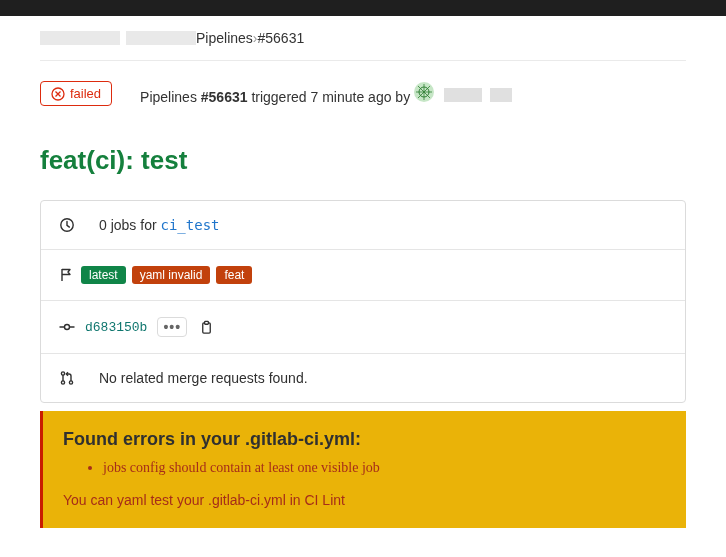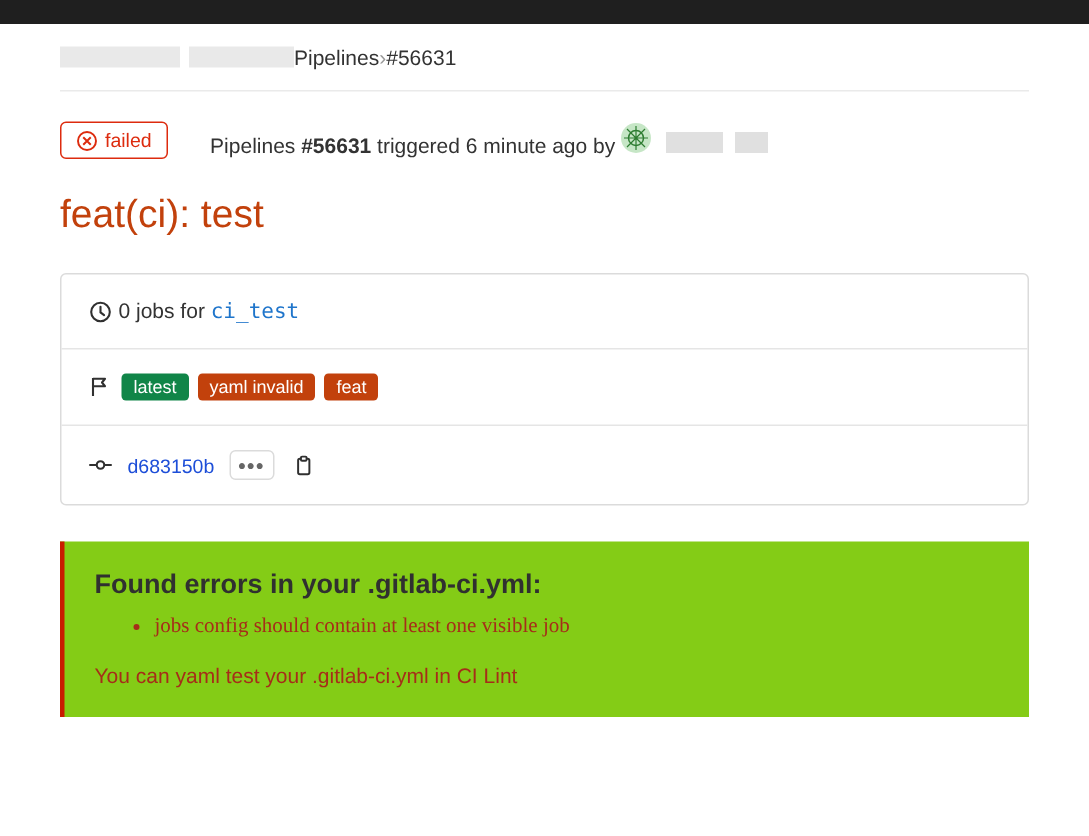--- a/index.html
+++ b/index.html
@@ -15,37 +15,37 @@
 .bc-current { color: #333; }
 .divider { border: none; border-top: 1px solid #eaeaea; }
 .header-row { display: flex; align-items: center; padding: 20px 0 12px 0; gap: 28px; }
 .status-badge { display: inline-flex; align-items: center; gap: 5px; border: 1px solid #dd2b0e; color: #dd2b0e; padding: 4px 10px; border-radius: 4px; font-size: 13px; }
 .status-badge svg { width: 14px; height: 14px; }
 .header-text { color: #333; }
 .header-text strong { font-weight: 600; }
 .user-placeholder { display: inline-block; height: 14px; background: #e0e0e0; }
 .user-placeholder.c { width: 38px; margin-left: 6px;}
 .user-placeholder.d { width: 22px; margin-left: 4px;}
-.title { font-size: 26px; font-weight: 400; margin: 9px 0 24px 0; color: #c2410c; }
+.title { font-size: 26px; font-weight: 700; margin: 27px 0 24px 0; color: #15803d; }
 .panel { border: 1px solid #dbdbdb; border-radius: 4px; }
-.panel-row { padding: 16px 18px; border-bottom: 1px solid #e5e5e5; display: flex; align-items: center; gap: 4px; color: #333; }
+.panel-row { padding: 16px 18px; border-bottom: 1px solid #e5e5e5; display: flex; align-items: center; gap: 24px; color: #333; }
 .panel-row:last-child { border-bottom: none; }
 .icon { width: 16px; height: 16px; flex: none; color: #303030; }
 .mono-link { font-family: "SFMono-Regular", Consolas, monospace; color: #1f75cb; }
 .jobs-text { display: inline; }
 .tags-row { display: flex; align-items: center; gap: 6px; }
 .tag { color: #fff; padding: 2px 8px; border-radius: 3px; font-size: 12px; }
 .tag.green { background: #108548; text-align: center; }
 .tag.red { background: #c2410c; }
 .commit-row { display: flex; align-items: center; gap: 10px; }
-.commit-link { font-family: Liberation Sans, sans-serif; color: #1d4ed8; font-size: 13px; }
+.commit-link { font-family: Liberation Mono, monospace; color: #0f766e; font-size: 13px; }
 .btn-icon { border: 1px solid #dbdbdb; border-radius: 4px; padding: 3px 5px; display: inline-flex; align-items: center; justify-content: center; cursor: pointer; background: #fff; }
 .btn-icon.dots { font-weight: bold; color: #666; letter-spacing: 1px; padding: 1px 5px;}
 .mr-text { color: #303030; }
-.error-panel { margin-top: 24px; border-left: 3px solid #c91c00; background: #84cc16; padding: 18px 20px 20px 20px; }
+.error-panel { margin-top: 8px; border-left: 3px solid #c91c00; background: #eab308; padding: 18px 20px 20px 20px; }
 .error-title { font-size: 18px; font-weight: 600; color: #303030; margin-bottom: 10px; }
 .error-list { list-style: disc; padding-left: 40px; color: #b02a1d; margin-bottom: 16px; font-family: Liberation Serif, serif; }
 .error-list li { color: #a62d19; }
 .error-footer { color: #a62d19; font-size: 14px; }
 .avatar-svg { width: 20px; height: 20px; }
 </style>
 </head>
 <body>
 
 <div class="topbar"></div>
@@ -63,21 +63,21 @@
 
   <div class="header-row">
     <span class="status-badge">
       <svg viewBox="0 0 14 14">
           <circle cx="7" cy="7" r="6" fill="none" stroke="#dd2b0e" stroke-width="1.3"></circle>
           <path d="M4.5 4.5 L9.5 9.5 M9.5 4.5 L4.5 9.5" stroke="#dd2b0e" stroke-width="1.3"></path>
         </svg>
       <span>failed</span>
     </span>
     <span class="header-text">
-      <span>Pipelines </span><strong>#56631</strong><span> triggered 6 minute ago by </span>
+      <span>Pipelines </span><strong>#56631</strong><span> triggered 7 minute ago by </span>
       <svg class="avatar-svg" viewBox="0 0 20 20">
           <circle cx="10" cy="10" r="10" fill="#5cb85c" opacity="0.35"></circle>
           <circle cx="10" cy="10" r="5" fill="none" stroke="#2e7d32" stroke-width="1"></circle>
           <path d="M10 2 v16 M2 10 h16 M4 4 l12 12 M16 4 l-12 12" stroke="#2e7d32" stroke-width="0.8"></path>
         </svg>
       <span class="user-placeholder c"></span>
       <span class="user-placeholder d"></span>
     </span>
   </div>
 
@@ -111,20 +111,30 @@
       <a class="commit-link">d683150b</a>
       <span class="btn-icon dots">•••</span>
       <span class="btn-icon" style="border:none; padding:2px;">
         <svg width="15" height="15" viewBox="0 0 16 16">
             <rect x="4" y="3" width="8" height="11" rx="1.2" fill="none" stroke="#303030" stroke-width="1.4"></rect>
             <rect x="6" y="1.5" width="4" height="3" rx="0.8" fill="#fff" stroke="#303030" stroke-width="1.4"></rect>
           </svg>
       </span>
     </div>
 
+    <div class="panel-row">
+      <svg class="icon" viewBox="0 0 16 16">
+          <circle cx="4" cy="3.5" r="1.6" fill="none" stroke="#303030" stroke-width="1.4"></circle>
+          <circle cx="4" cy="12.5" r="1.6" fill="none" stroke="#303030" stroke-width="1.4"></circle>
+          <circle cx="12" cy="12.5" r="1.6" fill="none" stroke="#303030" stroke-width="1.4"></circle>
+          <path d="M4 5 v6 M12 11 v-5 a2 2 0 0 0 -2 -2 h-2" fill="none" stroke="#303030" stroke-width="1.4"></path>
+          <path d="M9 2.3 l-1.7 1.7 l1.7 1.7" fill="none" stroke="#303030" stroke-width="1.4"></path>
+        </svg>
+      <span class="mr-text">No related merge requests found.</span>
+    </div>
   </div>
 
   <div class="error-panel">
     <div class="error-title">Found errors in your .gitlab-ci.yml:</div>
     <ul class="error-list">
       <li>jobs config should contain at least one visible job</li>
     </ul>
     <div class="error-footer">You can yaml test your .gitlab-ci.yml in CI Lint</div>
   </div>
 </div>

